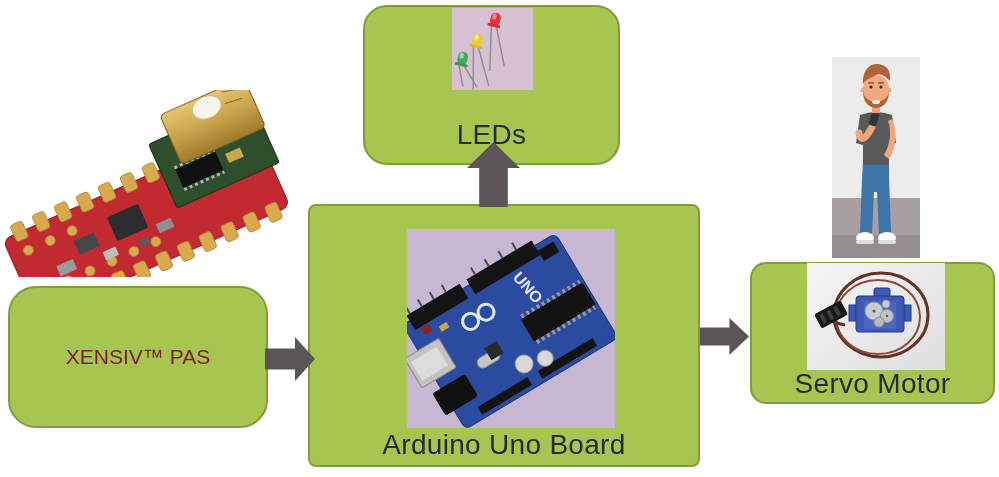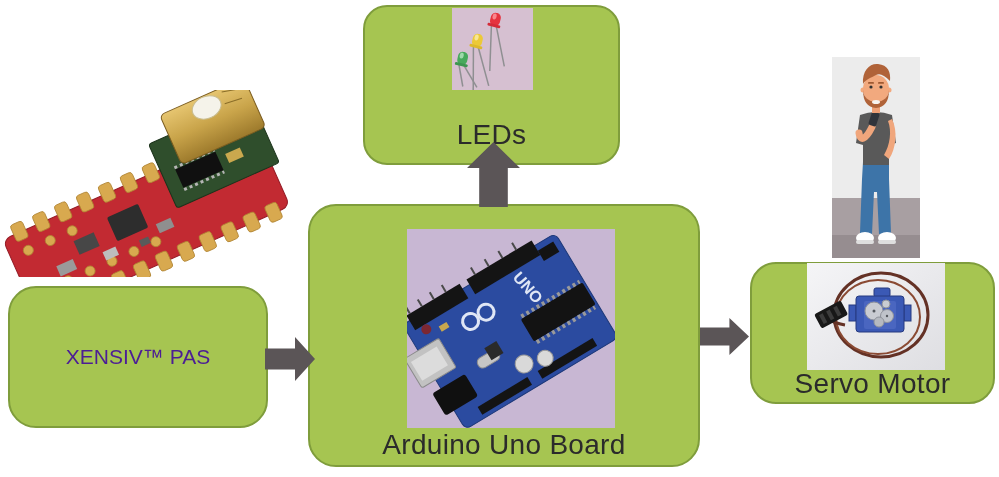--- a/index.html
+++ b/index.html
@@ -1,28 +1,28 @@
 <!DOCTYPE html>
 <html><head>
 <meta charset="utf-8">
 <style>
   html,body{margin:0;padding:0;background:#ffffff;font-family:"Liberation Sans",sans-serif;}
   .canvas{position:relative;width:999px;height:477px;background:#ffffff;overflow:hidden;}
   .box{position:absolute;background:#a6c551;border:2px solid #7f9d3c;box-sizing:border-box;}
   #xensiv-box{left:8px;top:286px;width:260px;height:142px;border-radius:28px;
     display:flex;flex-direction:column;align-items:center;justify-content:center;}
   #leds-box{left:363px;top:5px;width:257px;height:160px;border-radius:24px;}
-  #arduino-box{left:308px;top:204px;width:392px;height:263px;border-radius:28px;}
-  #servo-box{left:750px;top:262px;width:245px;height:142px;border-radius:26px;}
+  #arduino-box{left:308px;top:204px;width:392px;height:263px;border-radius:8px;}
+  #servo-box{left:750px;top:262px;width:245px;height:142px;border-radius:16px;}
   .node-label{position:absolute;left:0;right:0;text-align:center;
     font-size:28px;color:#2b2b2b;letter-spacing:0.3px;}
   #leds-box .node-label{bottom:12px;}
   #arduino-box .node-label{bottom:4px;}
   #servo-box .node-label{bottom:2px;}
-  .two-line-label{font-size:21px;line-height:28px;color:#4c1d95;text-align:center;}
+  .two-line-label{font-size:21px;line-height:28px;color:#7f1d1d;text-align:center;}
   .two-line-label span{display:block;}
   .arrow-right{position:absolute;background:#5b5557;
     clip-path:polygon(0% 26%,60% 26%,60% 0%,100% 50%,60% 100%,60% 74%,0% 74%);}
   #arrow-sensor-to-arduino{left:265px;top:337px;width:50px;height:44px;}
   #arrow-arduino-to-servo{left:700px;top:318px;width:49px;height:37px;}
   .arrow-up{position:absolute;background:#5b5557;
     clip-path:polygon(50% 0%,100% 40%,77% 40%,77% 100%,23% 100%,23% 40%,0% 40%);}
   #arrow-arduino-to-leds{left:467px;top:142px;width:53px;height:65px;}
   .photo{position:absolute;display:block;}
   #sensor-photo{left:0;top:90px;}

